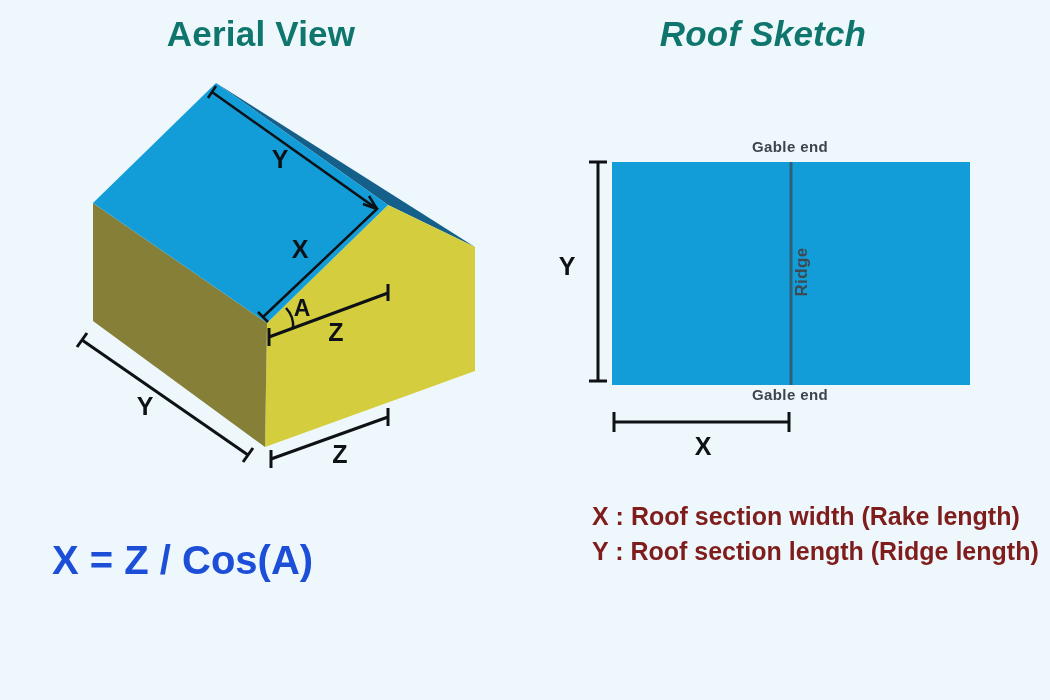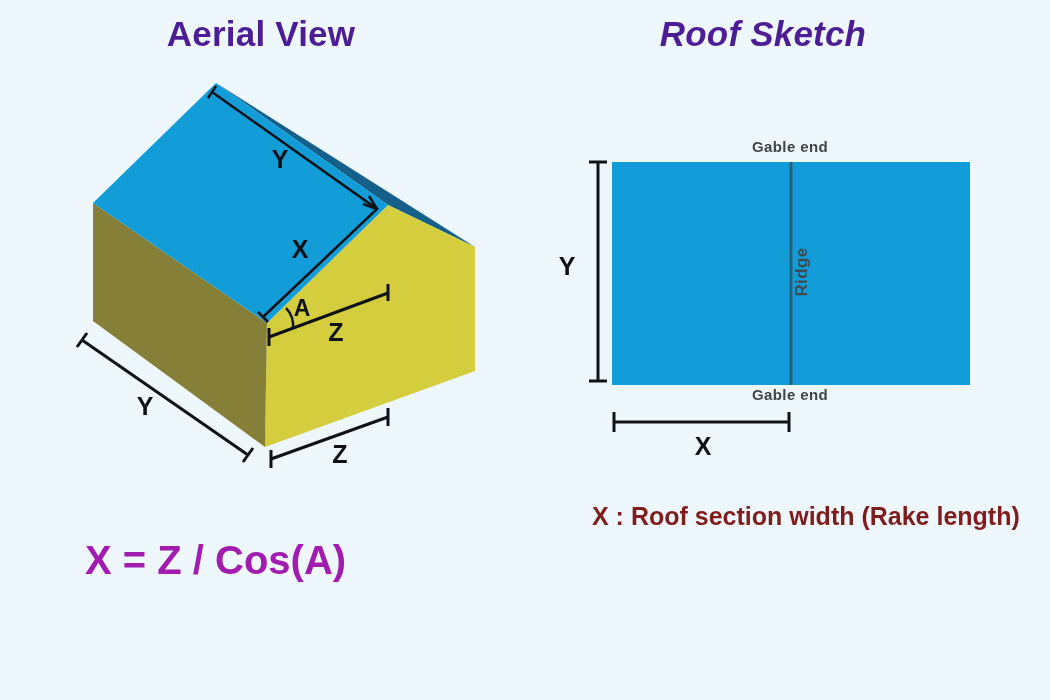--- a/index.html
+++ b/index.html
@@ -9,36 +9,35 @@
     width: 1050px;
     height: 700px;
     background: #eef7fb;
     overflow: hidden;
   }
   .title {
     position: absolute;
     top: 14px;
     font-size: 35px;
     font-weight: 700;
-    color: #4c1d95;
+    color: #0f766e;
     text-align: center;
     letter-spacing: 0.2px;
   }
   .title-aerial { left: 0; width: 522px; }
   .title-sketch { left: 503px; width: 520px; font-style: italic; }
   .formulas {
     position: absolute;
     left: 52px;
     top: 531px;
     font-size: 40px;
     font-weight: 700;
-    color: #a21caf;
+    color: #1d4ed8;
     line-height: 58px;
     white-space: nowrap;
-    margin-left: 33px;
   }
   .legend {
     position: absolute;
     left: 592px;
     top: 499px;
     font-size: 25px;
     font-weight: 700;
     color: #7f1d1d;
     line-height: 35px;
     white-space: nowrap;
@@ -121,15 +120,16 @@
 
   <div class="title title-aerial">Aerial View</div>
   <div class="title title-sketch">Roof Sketch</div>
 
   <div class="formulas">
     <div>X = Z / Cos(A)</div>
   </div>
 
   <div class="legend">
     <div>X : Roof section width (Rake length)</div>
+    <div>Y : Roof section length (Ridge length)</div>
   </div>
 
 </div>
 
 </body></html>

